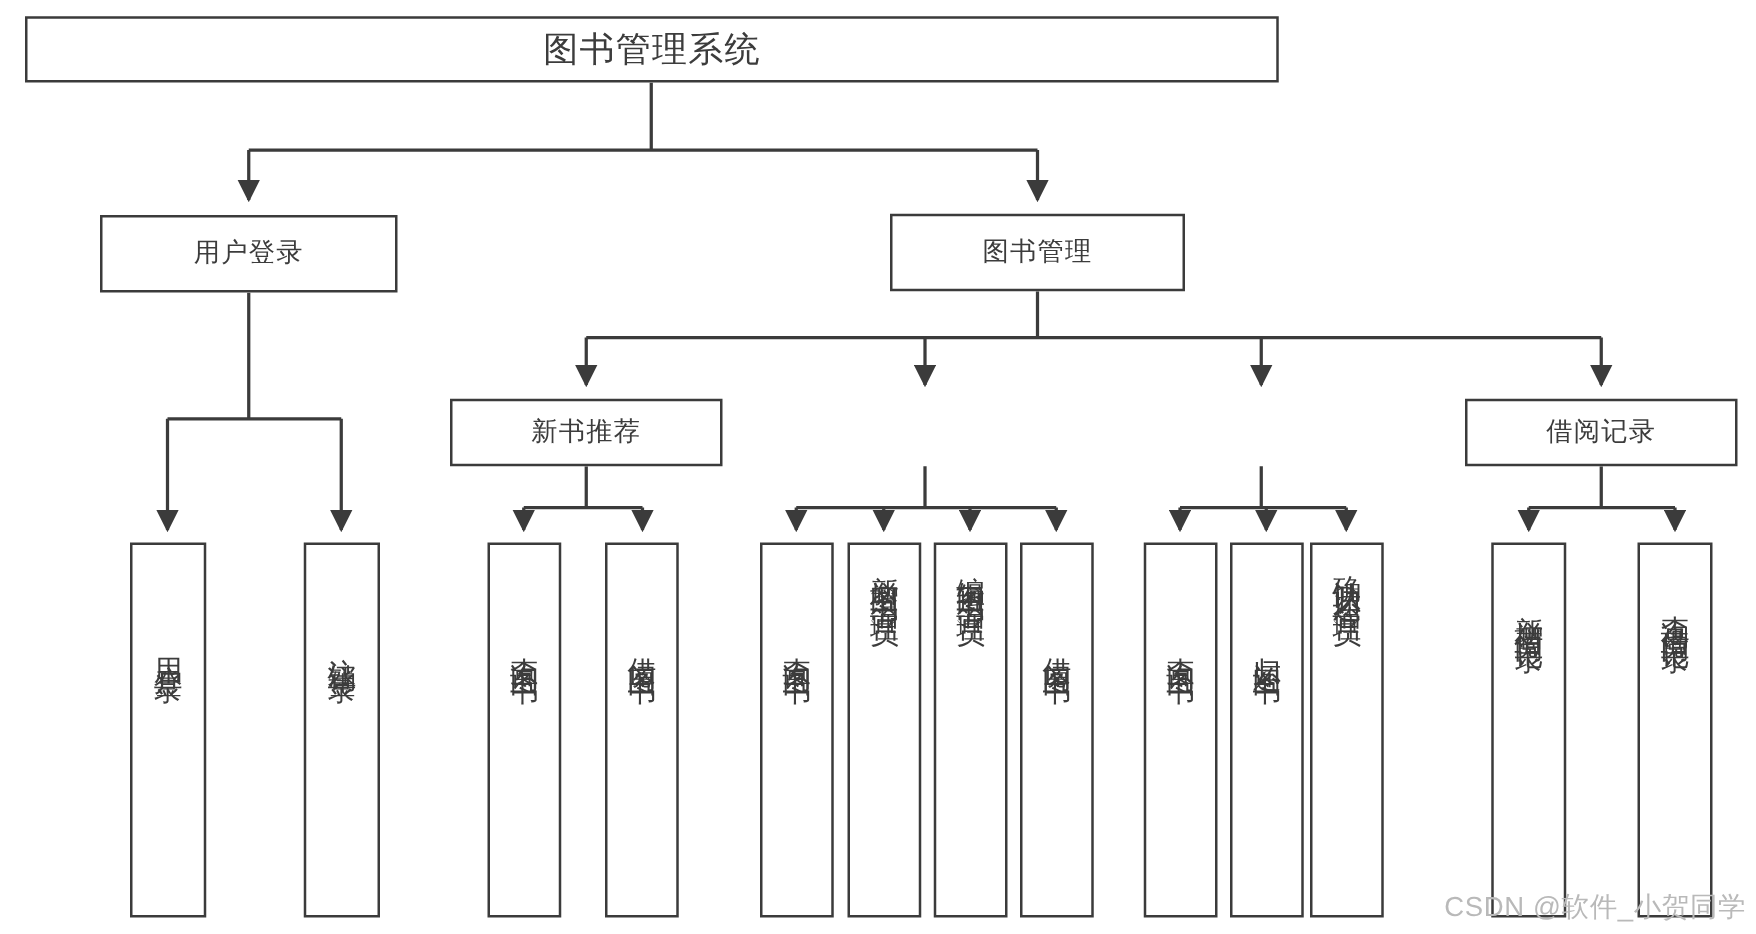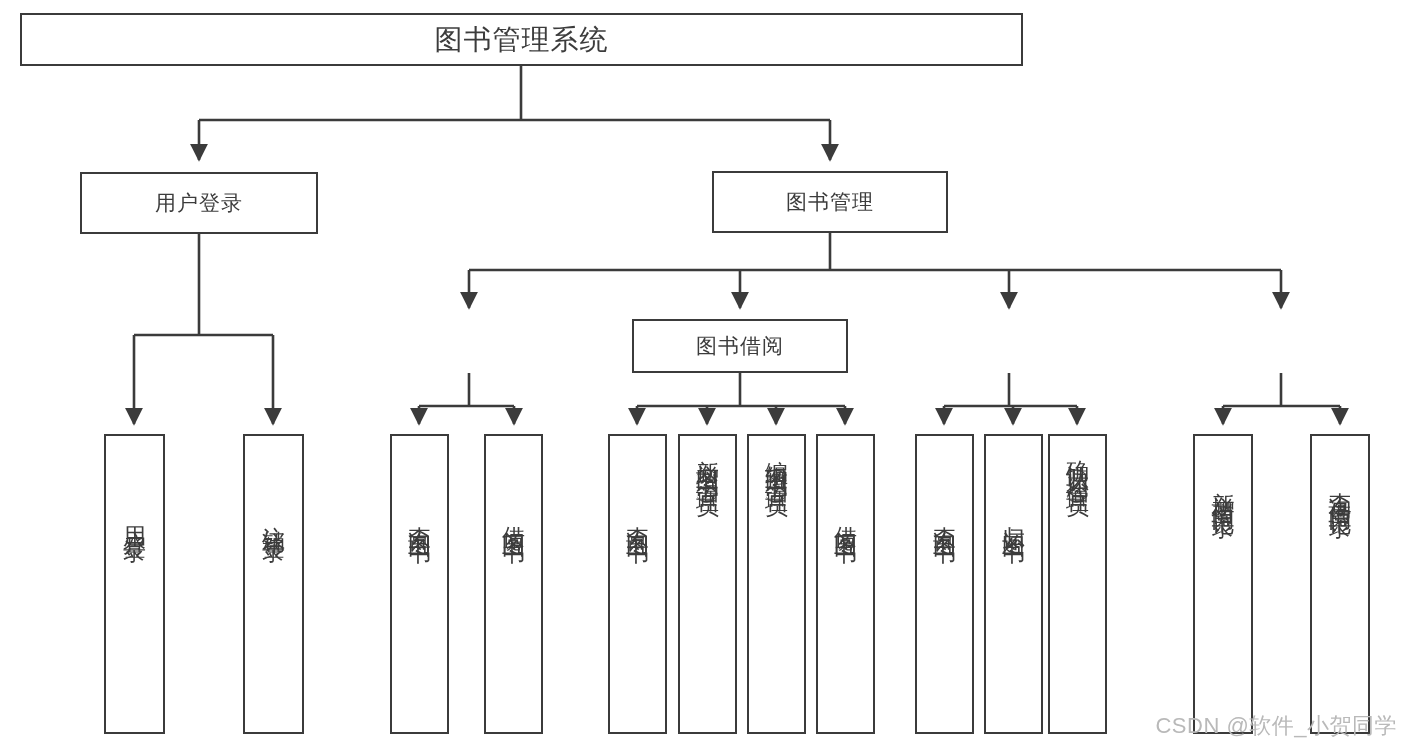--- a/index.html
+++ b/index.html
@@ -134,22 +134,25 @@
     <span class="label">图书管理系统</span>
   </div>
 
   <div class="node horiz" style="left:80px;top:172px;width:238px;height:62px;">
     <span class="label">用户登录</span>
   </div>
   <div class="node horiz" style="left:712px;top:171px;width:236px;height:62px;">
     <span class="label">图书管理</span>
   </div>
 
-  <div class="node horiz" style="left:632px;top:319px;width:216px;height:54px;">
-    <span class="label">图书借阅</span>
+  <div class="node horiz" style="left:360px;top:319px;width:218px;height:54px;">
+    <span class="label">新书推荐</span>
+  </div>
+  <div class="node horiz" style="left:1172px;top:319px;width:218px;height:54px;">
+    <span class="label">借阅记录</span>
   </div>
 
   <div class="node vert" style="left:104px;top:434px;width:61px;height:300px;padding-top:72px;">
     <span class="label">用户登录</span>
   </div>
   <div class="node vert" style="left:243px;top:434px;width:61px;height:300px;padding-top:72px;">
     <span class="label">注销登录</span>
   </div>
 
   <div class="node vert" style="left:390px;top:434px;width:59px;height:300px;padding-top:72px;">

